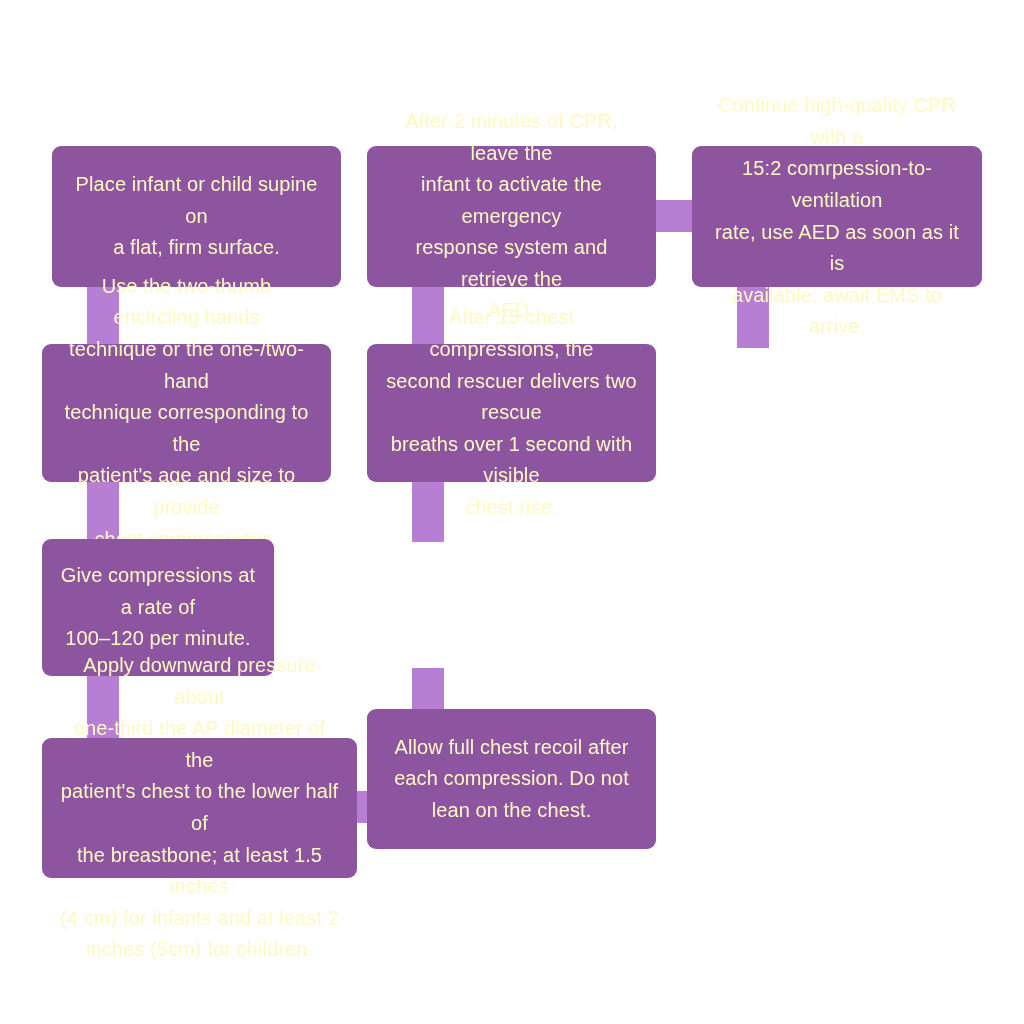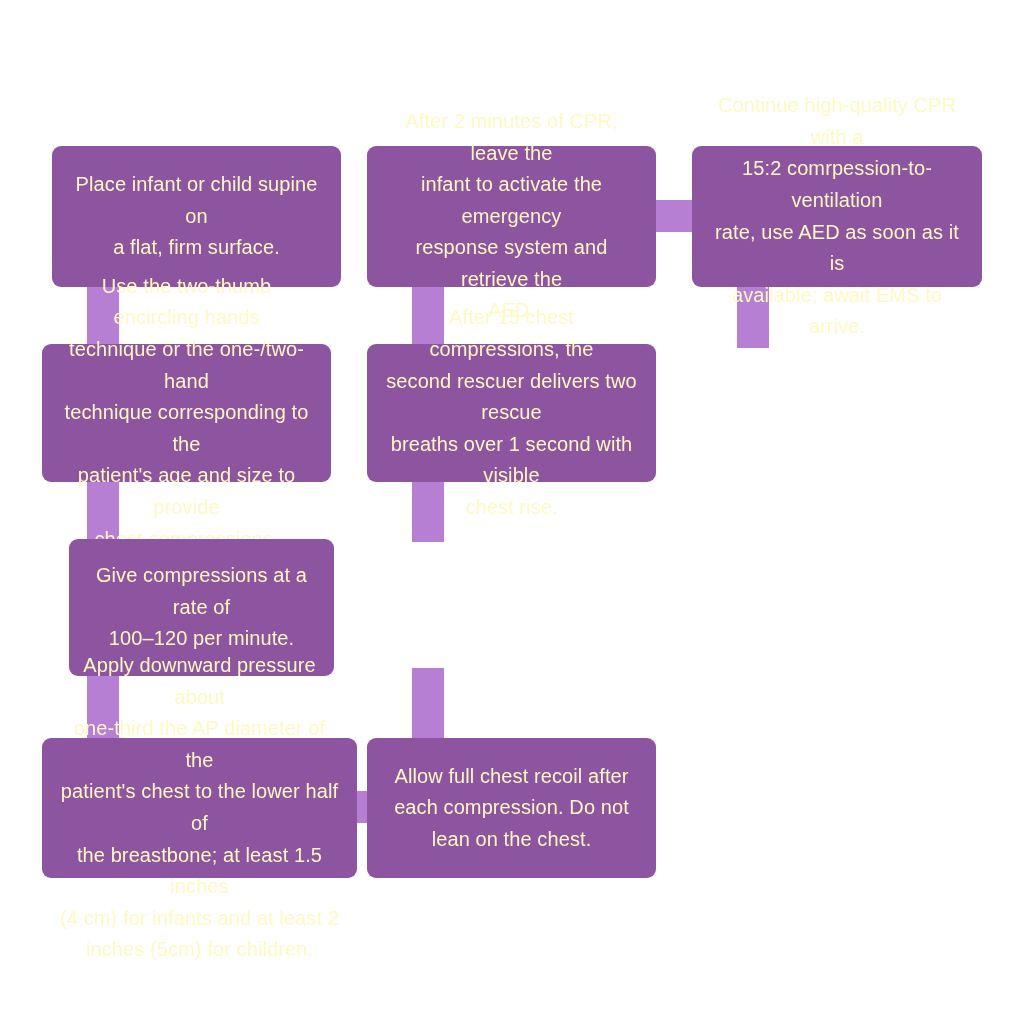--- a/index.html
+++ b/index.html
@@ -77,21 +77,21 @@
   </div>
 
   <div class="node" style="left:42px; top:344px; width:289px; height:138px;justify-content:flex-end;">
     <span class="node-text">Use the two-thumb encircling hands
 technique or the one-/two-hand
 technique corresponding to the
 patient's age and size to provide
 chest compressions.</span>
   </div>
 
-  <div class="node" style="left:42px; top:539px; width:265px; height:137px;margin-left:27px;">
+  <div class="node" style="left:42px; top:539px; width:232px; height:137px;">
     <span class="node-text">Give compressions at a rate of
 100–120 per minute.</span>
   </div>
 
   <div class="node" style="left:42px; top:738px; width:315px; height:140px;">
     <span class="node-text">Apply downward pressure about
 one-third the AP diameter of the
 patient's chest to the lower half of
 the breastbone; at least 1.5 inches
 (4 cm) for infants and at least 2
@@ -106,21 +106,21 @@
   </div>
 
   <div class="node" style="left:367px; top:344px; width:289px; height:138px;">
     <span class="node-text">After 15 chest compressions, the
 second rescuer delivers two rescue
 breaths over 1 second with visible
 chest rise.</span>
   </div>
 
 
-  <div class="node" style="left:367px; top:738px; width:289px; height:140px;">
+  <div class="node" style="left:367px; top:709px; width:289px; height:140px;">
     <span class="node-text">Allow full chest recoil after
 each compression. Do not
 lean on the chest.</span>
   </div>
 
   <div class="node" style="left:692px; top:146px; width:290px; height:141px;">
     <span class="node-text">Continue high-quality CPR with a
 15:2 comrpession-to-ventilation
 rate, use AED as soon as it is
 available; await EMS to arrive.</span>

